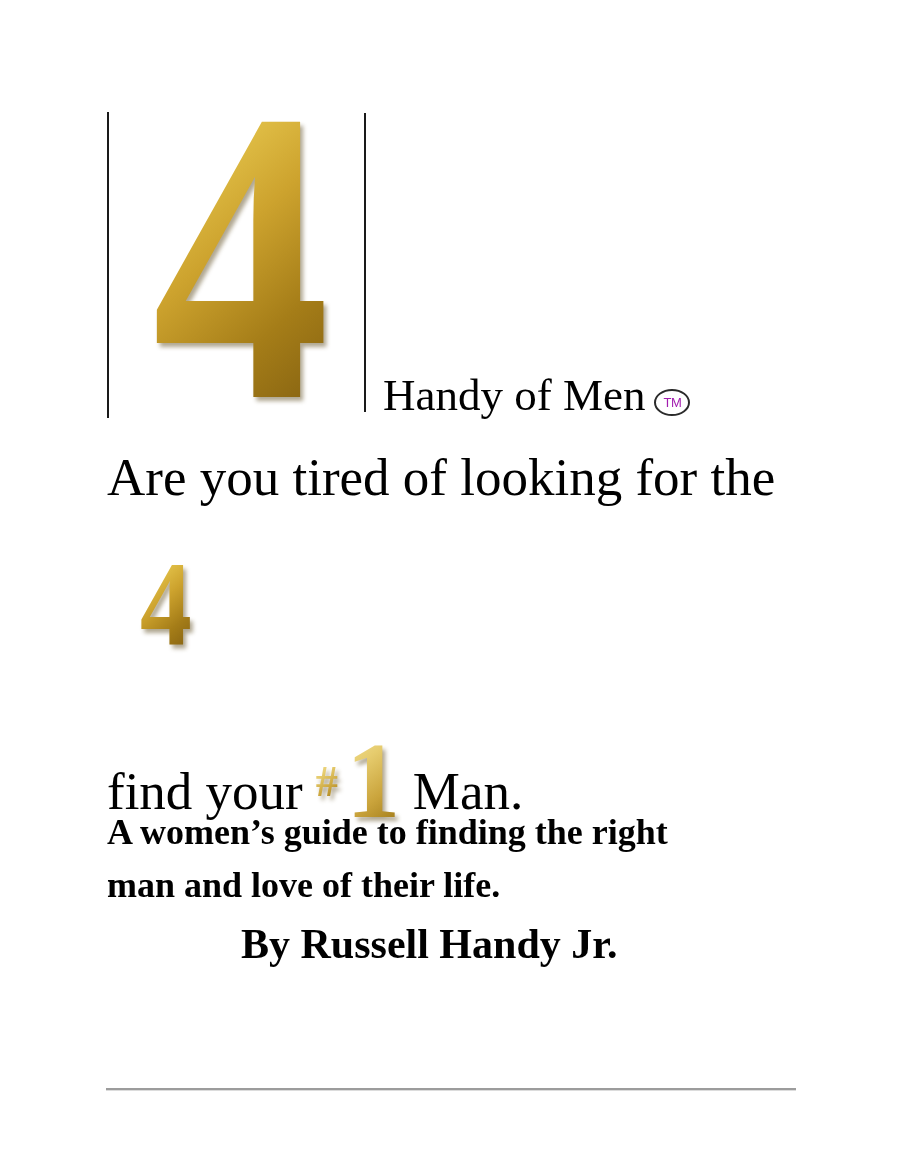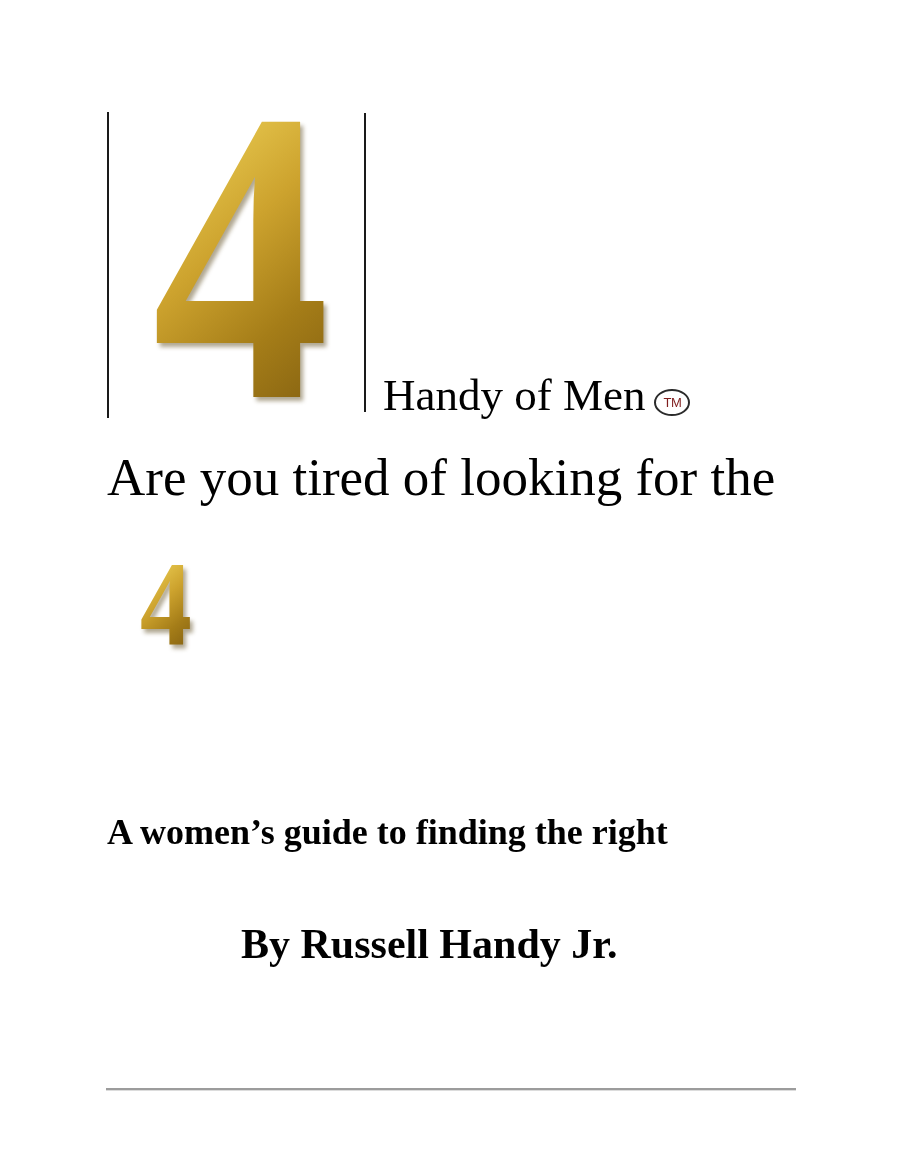--- a/index.html
+++ b/index.html
@@ -48,21 +48,21 @@
     align-items: center;
     justify-content: center;
     width: 36px;
     height: 27px;
     margin-left: 9px;
     border: 2px solid #2b2b2b;
     border-radius: 50%;
     font-family: "Liberation Sans", "DejaVu Sans", sans-serif;
     font-size: 13px;
     letter-spacing: -0.5px;
-    color: #7f1d1d;
+    color: #a21caf;
     vertical-align: 3px;
     box-sizing: border-box;
   }
 
   .tag-line {
     position: absolute;
     left: 107px;
     font-size: 53px;
     line-height: 1;
     white-space: nowrap;
@@ -147,22 +147,35 @@
           <stop offset="0.3" stop-color="#e7c84f"></stop>
           <stop offset="0.55" stop-color="#cda32e"></stop>
           <stop offset="0.8" stop-color="#a57d18"></stop>
           <stop offset="1" stop-color="#8a6612"></stop>
         </linearGradient>
       </defs>
       <text x="91" y="276" text-anchor="middle" font-family="Liberation Serif, DejaVu Serif, serif" font-weight="bold" font-size="418" textLength="178" lengthAdjust="spacingAndGlyphs" fill="url(#goldB)">4</text>
     </svg></div>
 
 
+  <div class="tag-line tag-line-4"><span>find your</span><svg class="inline-one gold-svg" viewBox="0 0 100 104" aria-hidden="true">
+      <defs>
+        <linearGradient id="goldC" x1="0" y1="0" x2="0.35" y2="1">
+          <stop offset="0" stop-color="#f7e9a8"></stop>
+          <stop offset="0.4" stop-color="#e6cc6e"></stop>
+          <stop offset="0.75" stop-color="#caa43c"></stop>
+          <stop offset="1" stop-color="#a8821f"></stop>
+        </linearGradient>
+      </defs>
+      <text x="3" y="74" font-family="Liberation Serif, DejaVu Serif, serif" font-weight="bold" font-size="48" fill="url(#goldC)">#</text>
+      <text x="36" y="97" font-family="Liberation Serif, DejaVu Serif, serif" font-weight="bold" font-size="118" fill="url(#goldC)">1</text>
+    </svg><span>Man.</span></div>
 
   <div class="subtitle">
     <div>A women’s guide to finding the right</div>
+    <div>man and love of their life.</div>
   </div>
 
   <div class="byline">By Russell Handy Jr.</div>
 
   <div class="footer-divider"></div>
 
 </div>
 
 </body></html>

